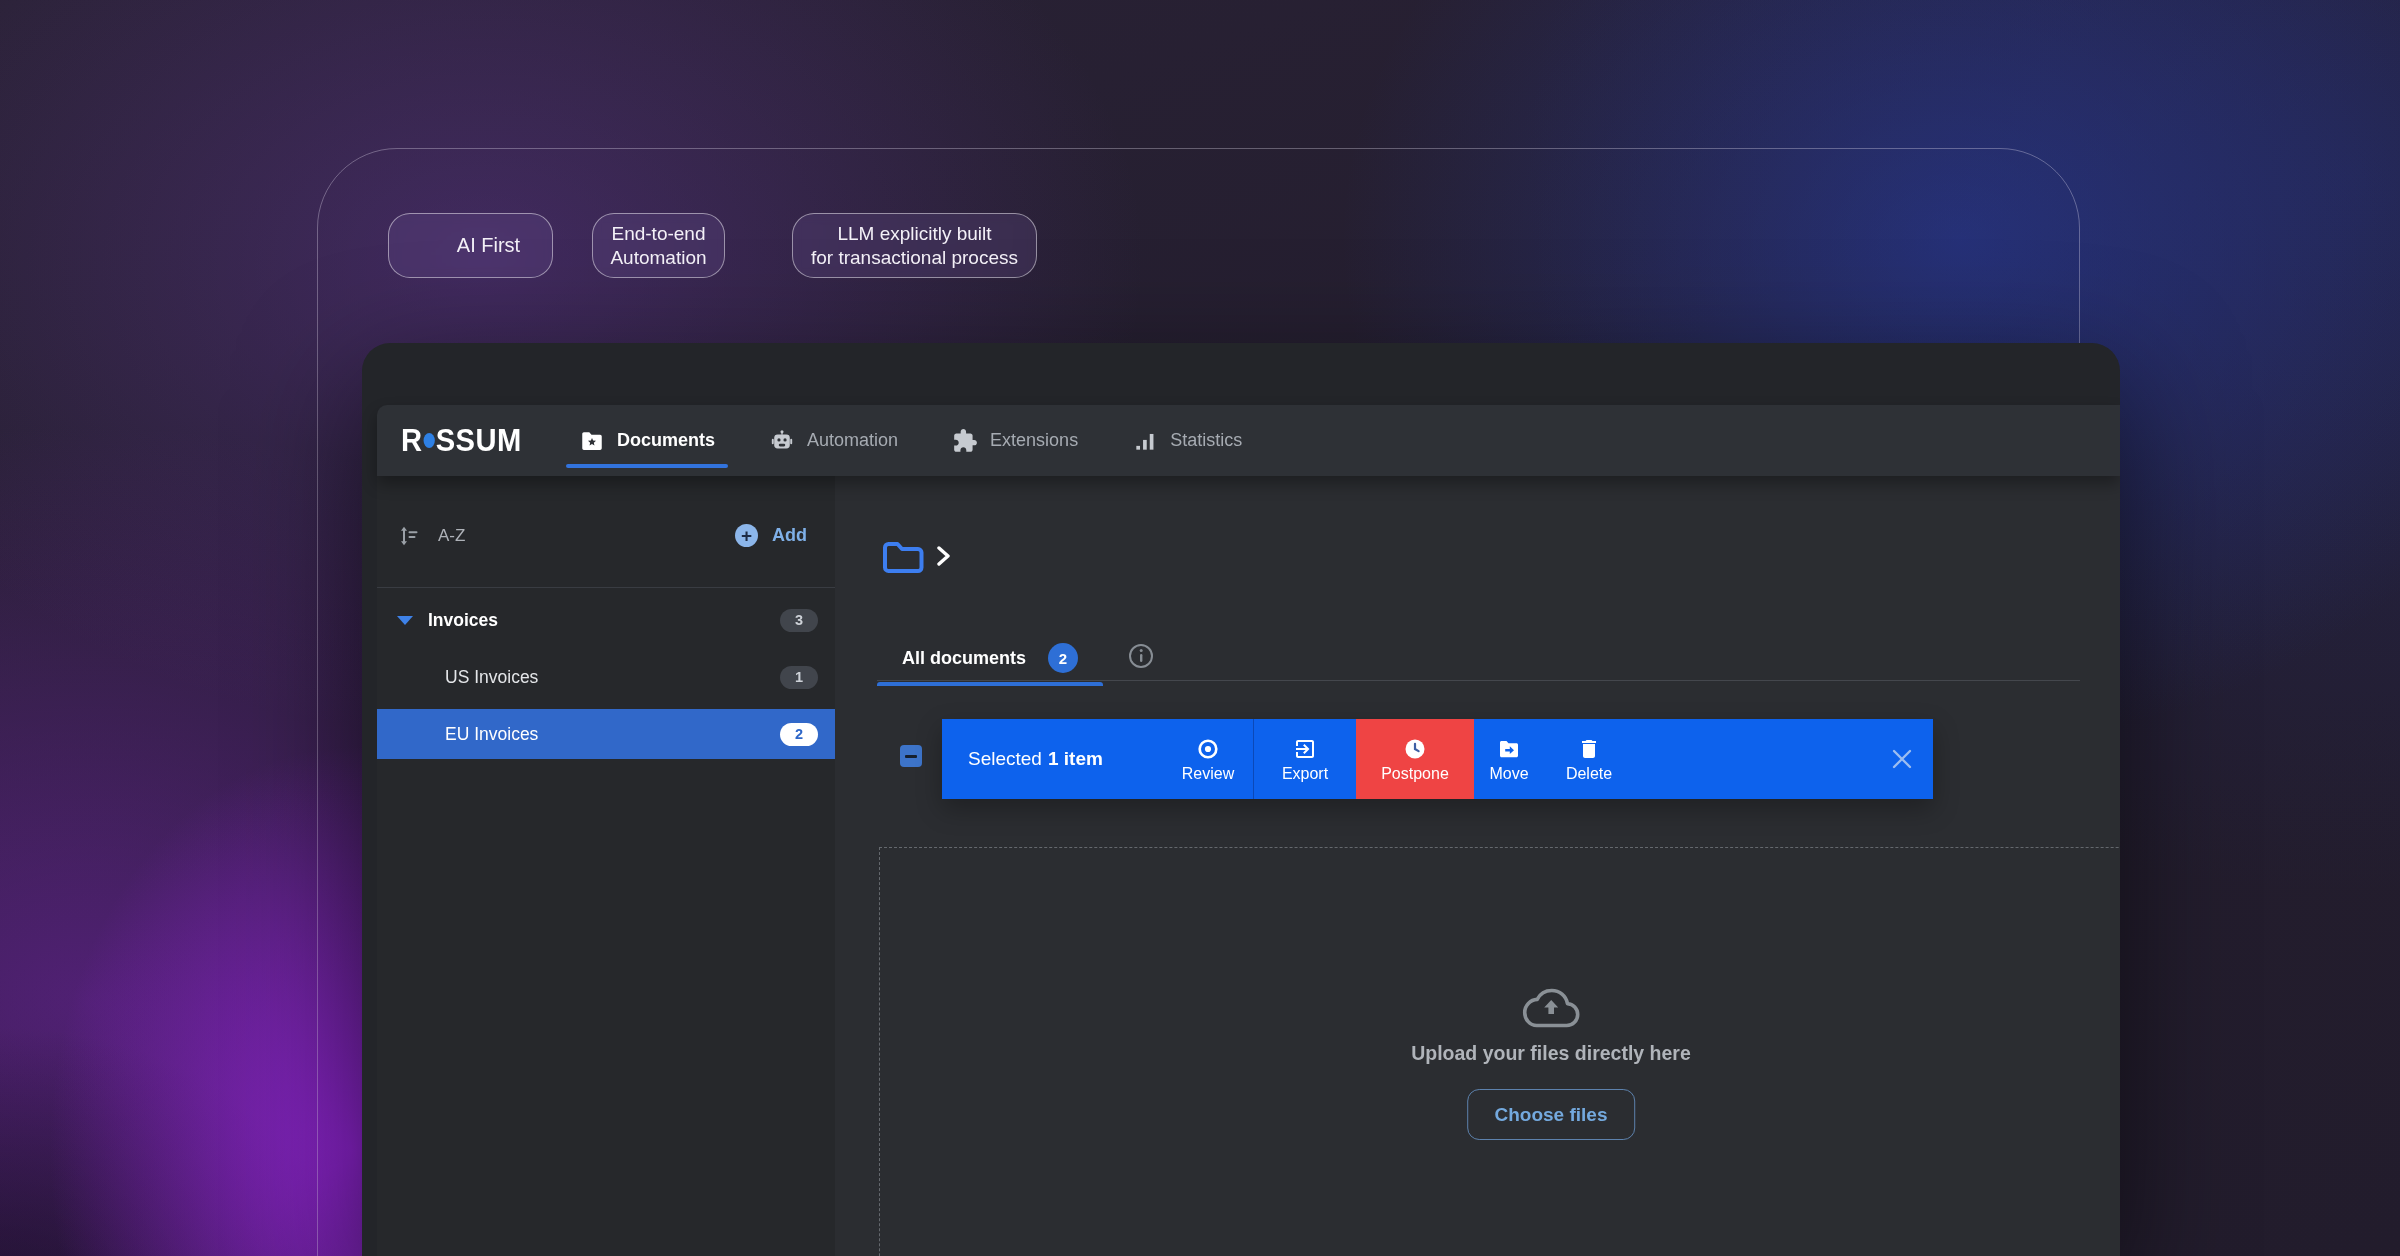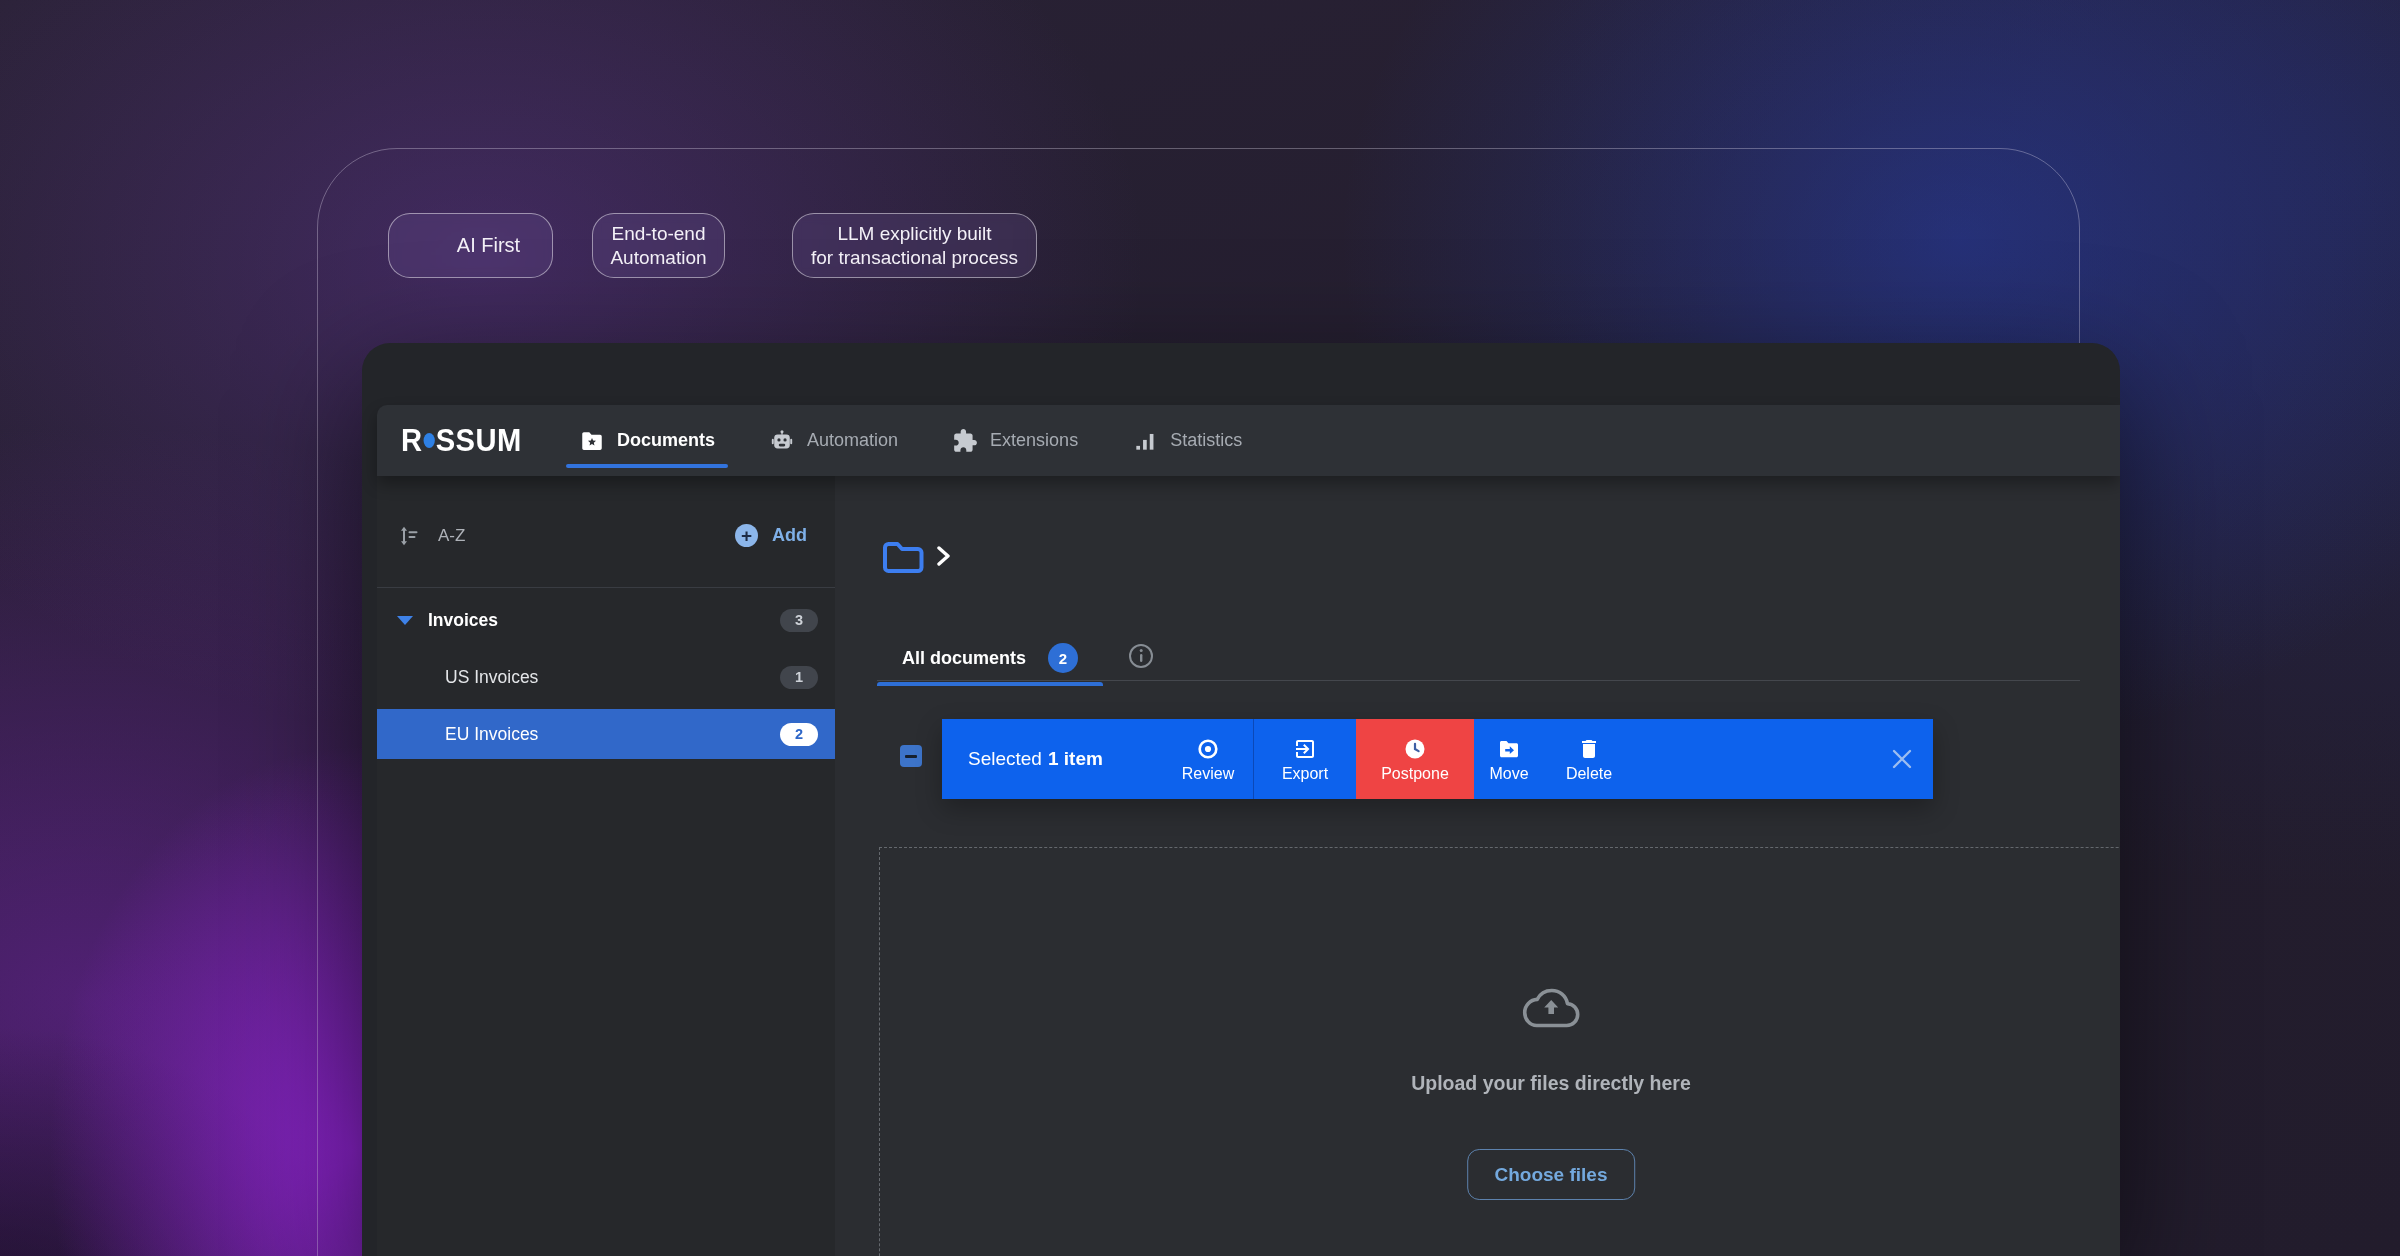--- a/index.html
+++ b/index.html
@@ -92,21 +92,21 @@
   .tb-sep{width:1px;background:rgba(9,44,120,0.45);margin:0;}
   .tb-export{width:102px;}
   .tb-postpone{width:118px;background:#ef4444;}
   .tb-move{width:70px;}
   .tb-delete{width:90px;}
   .tb-close{margin-left:auto;width:62px;display:flex;align-items:center;justify-content:center;cursor:pointer;}
   
   .dropzone{position:absolute;left:44px;top:371px;width:1500px;height:620px;
     border:1.5px dashed rgba(158,163,170,0.5);}
   .dz-content{position:absolute;left:671px;top:138px;transform:translateX(-50%);
-    display:flex;flex-direction:column;align-items:center;gap:30px;}
+    display:flex;flex-direction:column;align-items:center;}
   .dz-title{margin-top:14px;color:#b0b4ba;font-size:19.5px;font-weight:700;white-space:nowrap;}
   .dz-btn{margin-top:24px;width:168px;height:51px;border:1px solid #5d82ad;border-radius:12px;
     background:transparent;color:#74a9de;font-size:19px;font-weight:700;cursor:pointer;
     display:flex;align-items:center;justify-content:center;}
 </style>
 </head>
 <body>
 
 <div class="stage">
 

